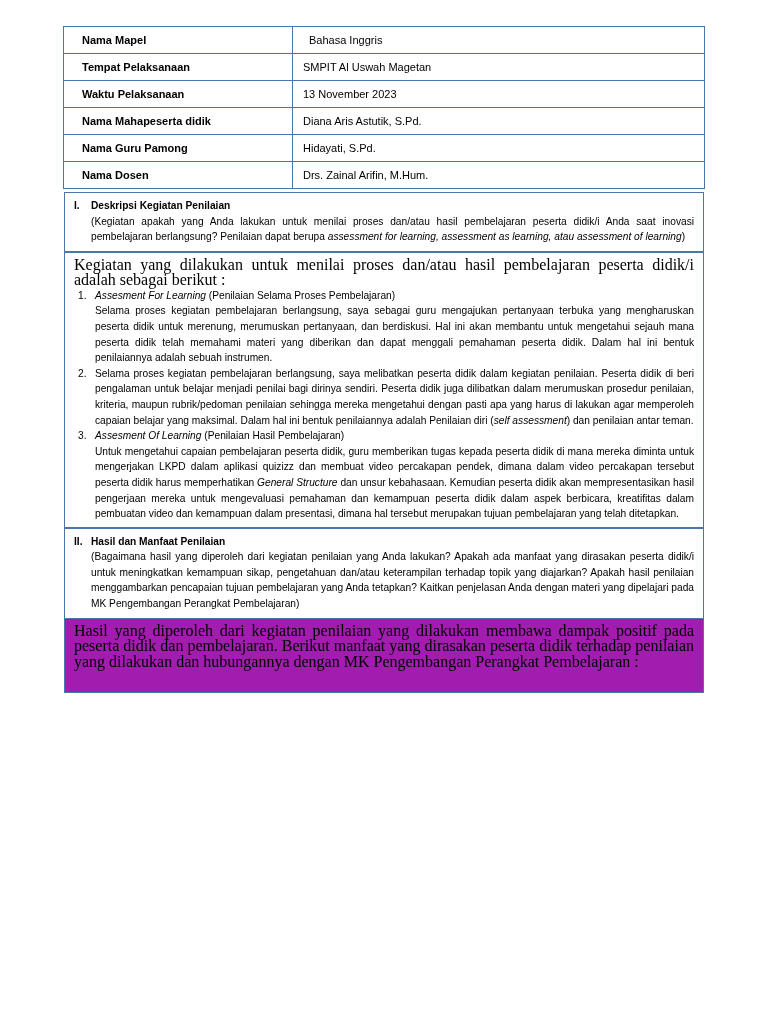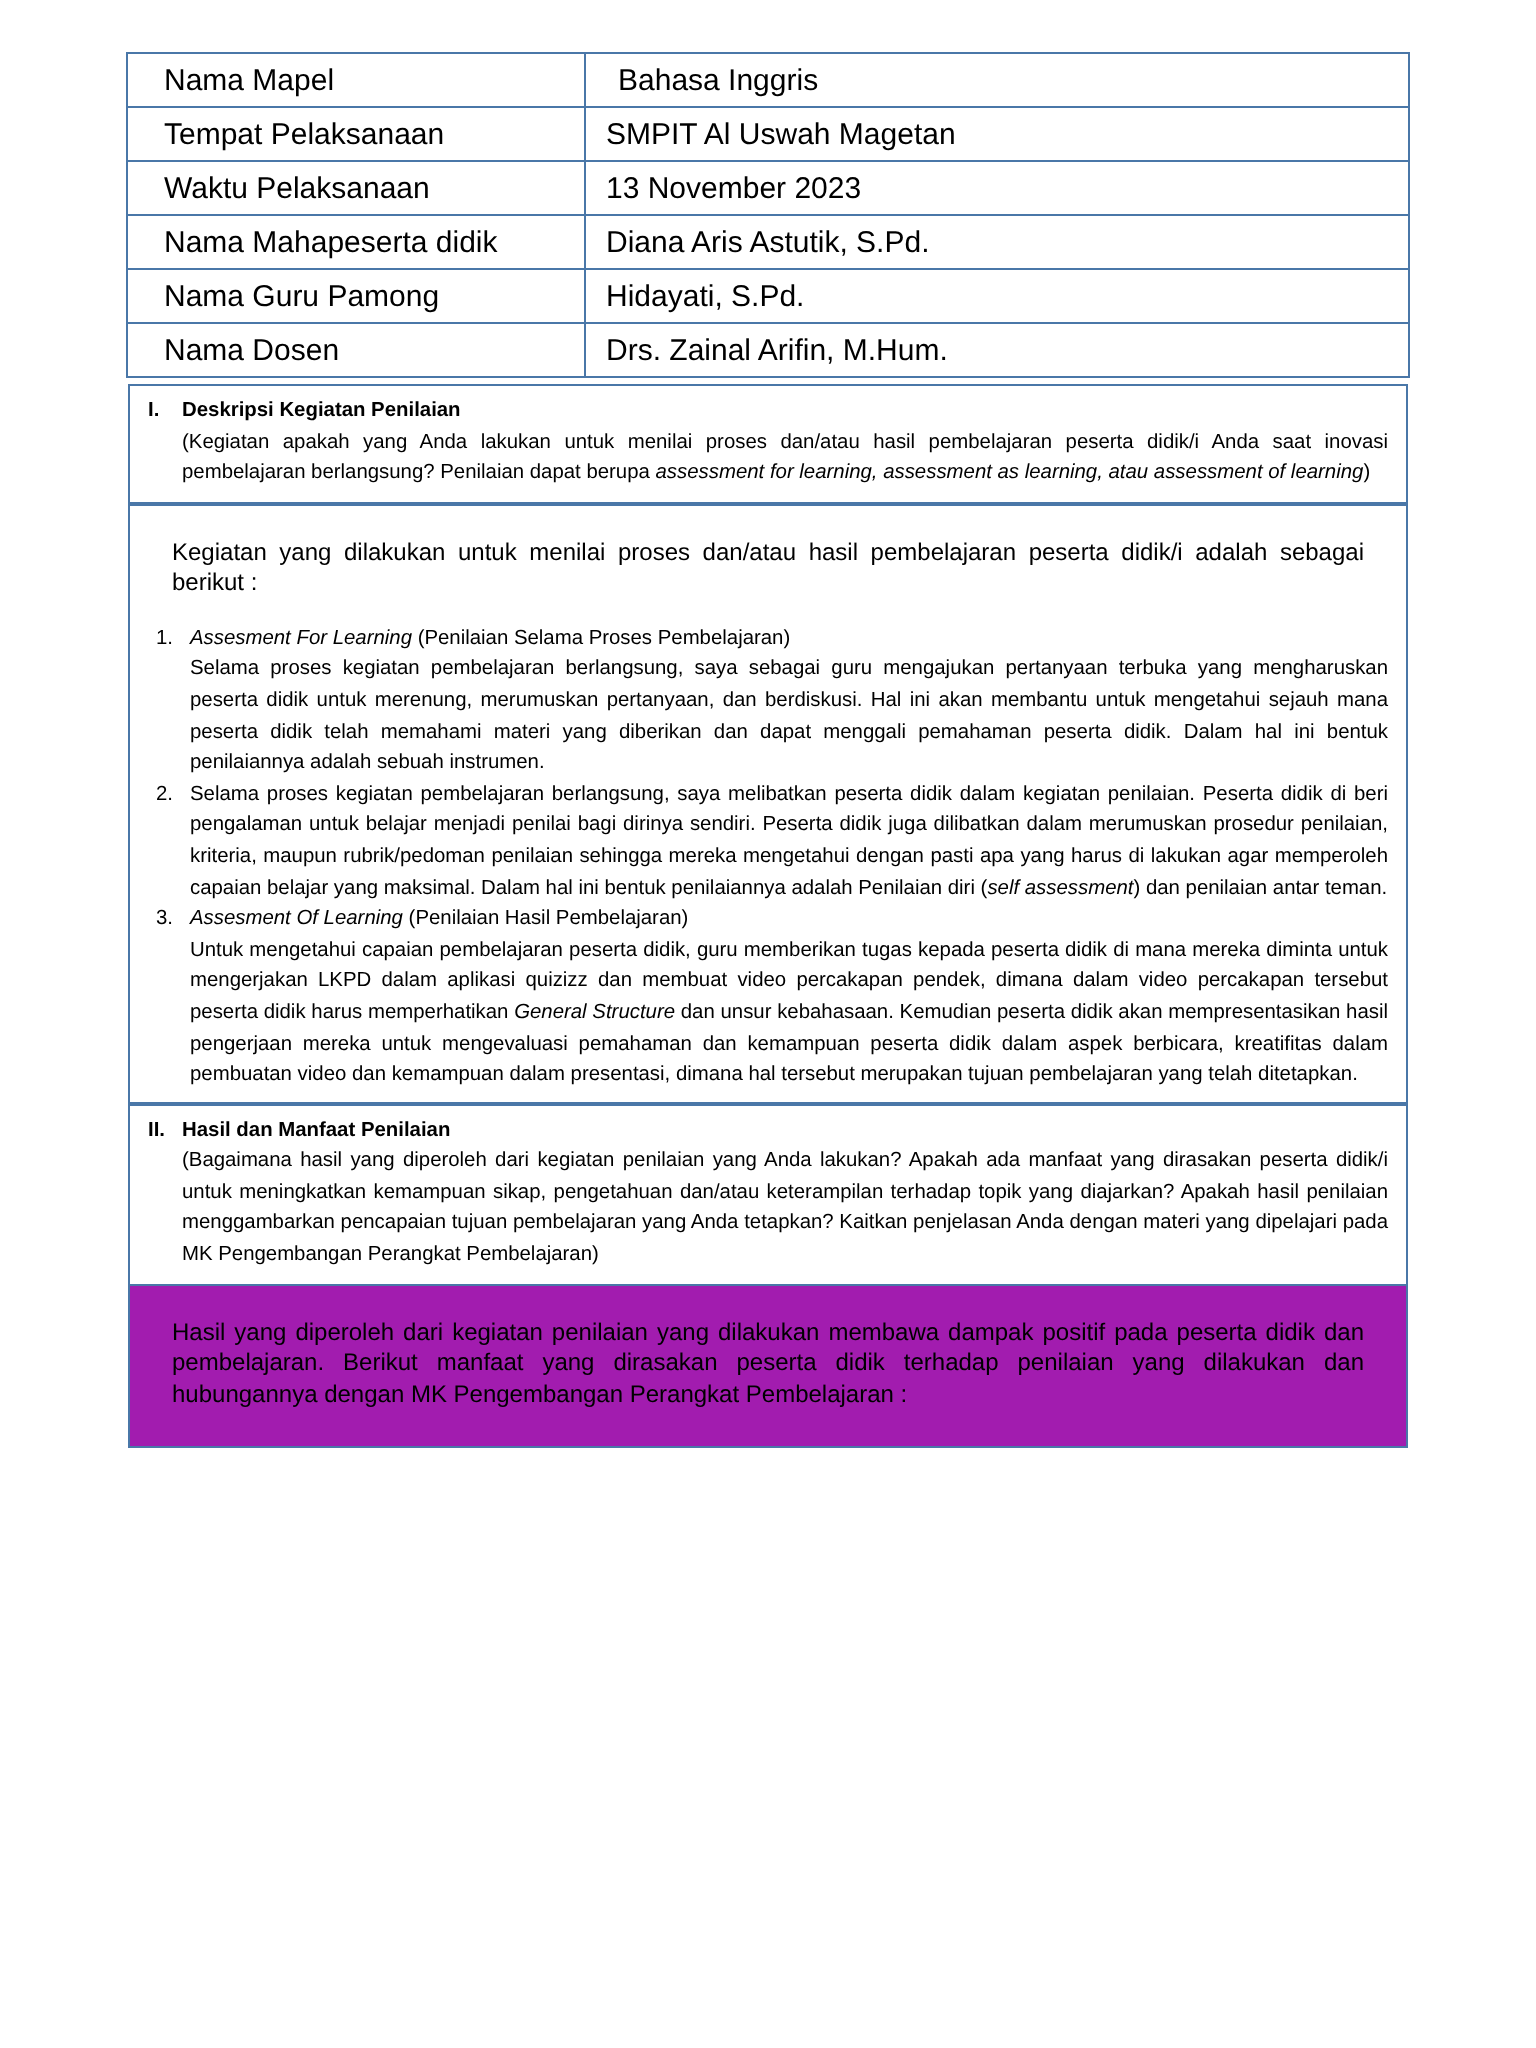--- a/index.html
+++ b/index.html
@@ -47,28 +47,28 @@
     height: 26px;
   }
   td.meta-label {
     width: 228px;
   }
   td.meta-value {
     width: 411px;
   }
   .meta-label span {
     display: block;
-    font-size: 15px;
-    font-weight: normal;
+    font-size: 11px;
+    font-weight: bold;
     padding-left: 18px;
     line-height: 13px;
   }
   .meta-value span {
     display: block;
-    font-size: 15px;
+    font-size: 11px;
     padding-left: 10px;
     line-height: 13px;
   }
   .meta-value.indented span {
     padding-left: 16px;
   }
 
   
   .section-box {
     width: 640px;
@@ -106,25 +106,26 @@
     margin: 0;
     padding-left: 17px;
     font-size: 10.2px;
     line-height: 15.6px;
     text-align: justify;
     text-justify: inter-word;
   }
   .sec-prompt em { font-style: italic; }
 
   .body-para {
-    margin: 12px;
-    font-size: 12px;
+    margin: 0;
+    font-size: 16px;
     line-height: 15.6px;
     text-align: justify;
     text-justify: inter-word;
+    font-family: Liberation Serif, serif;
   }
 
   ol.num-list {
     margin: 0;
     padding: 0;
     list-style: none;
   }
   ol.num-list > li {
     position: relative;
     padding-left: 21px;

